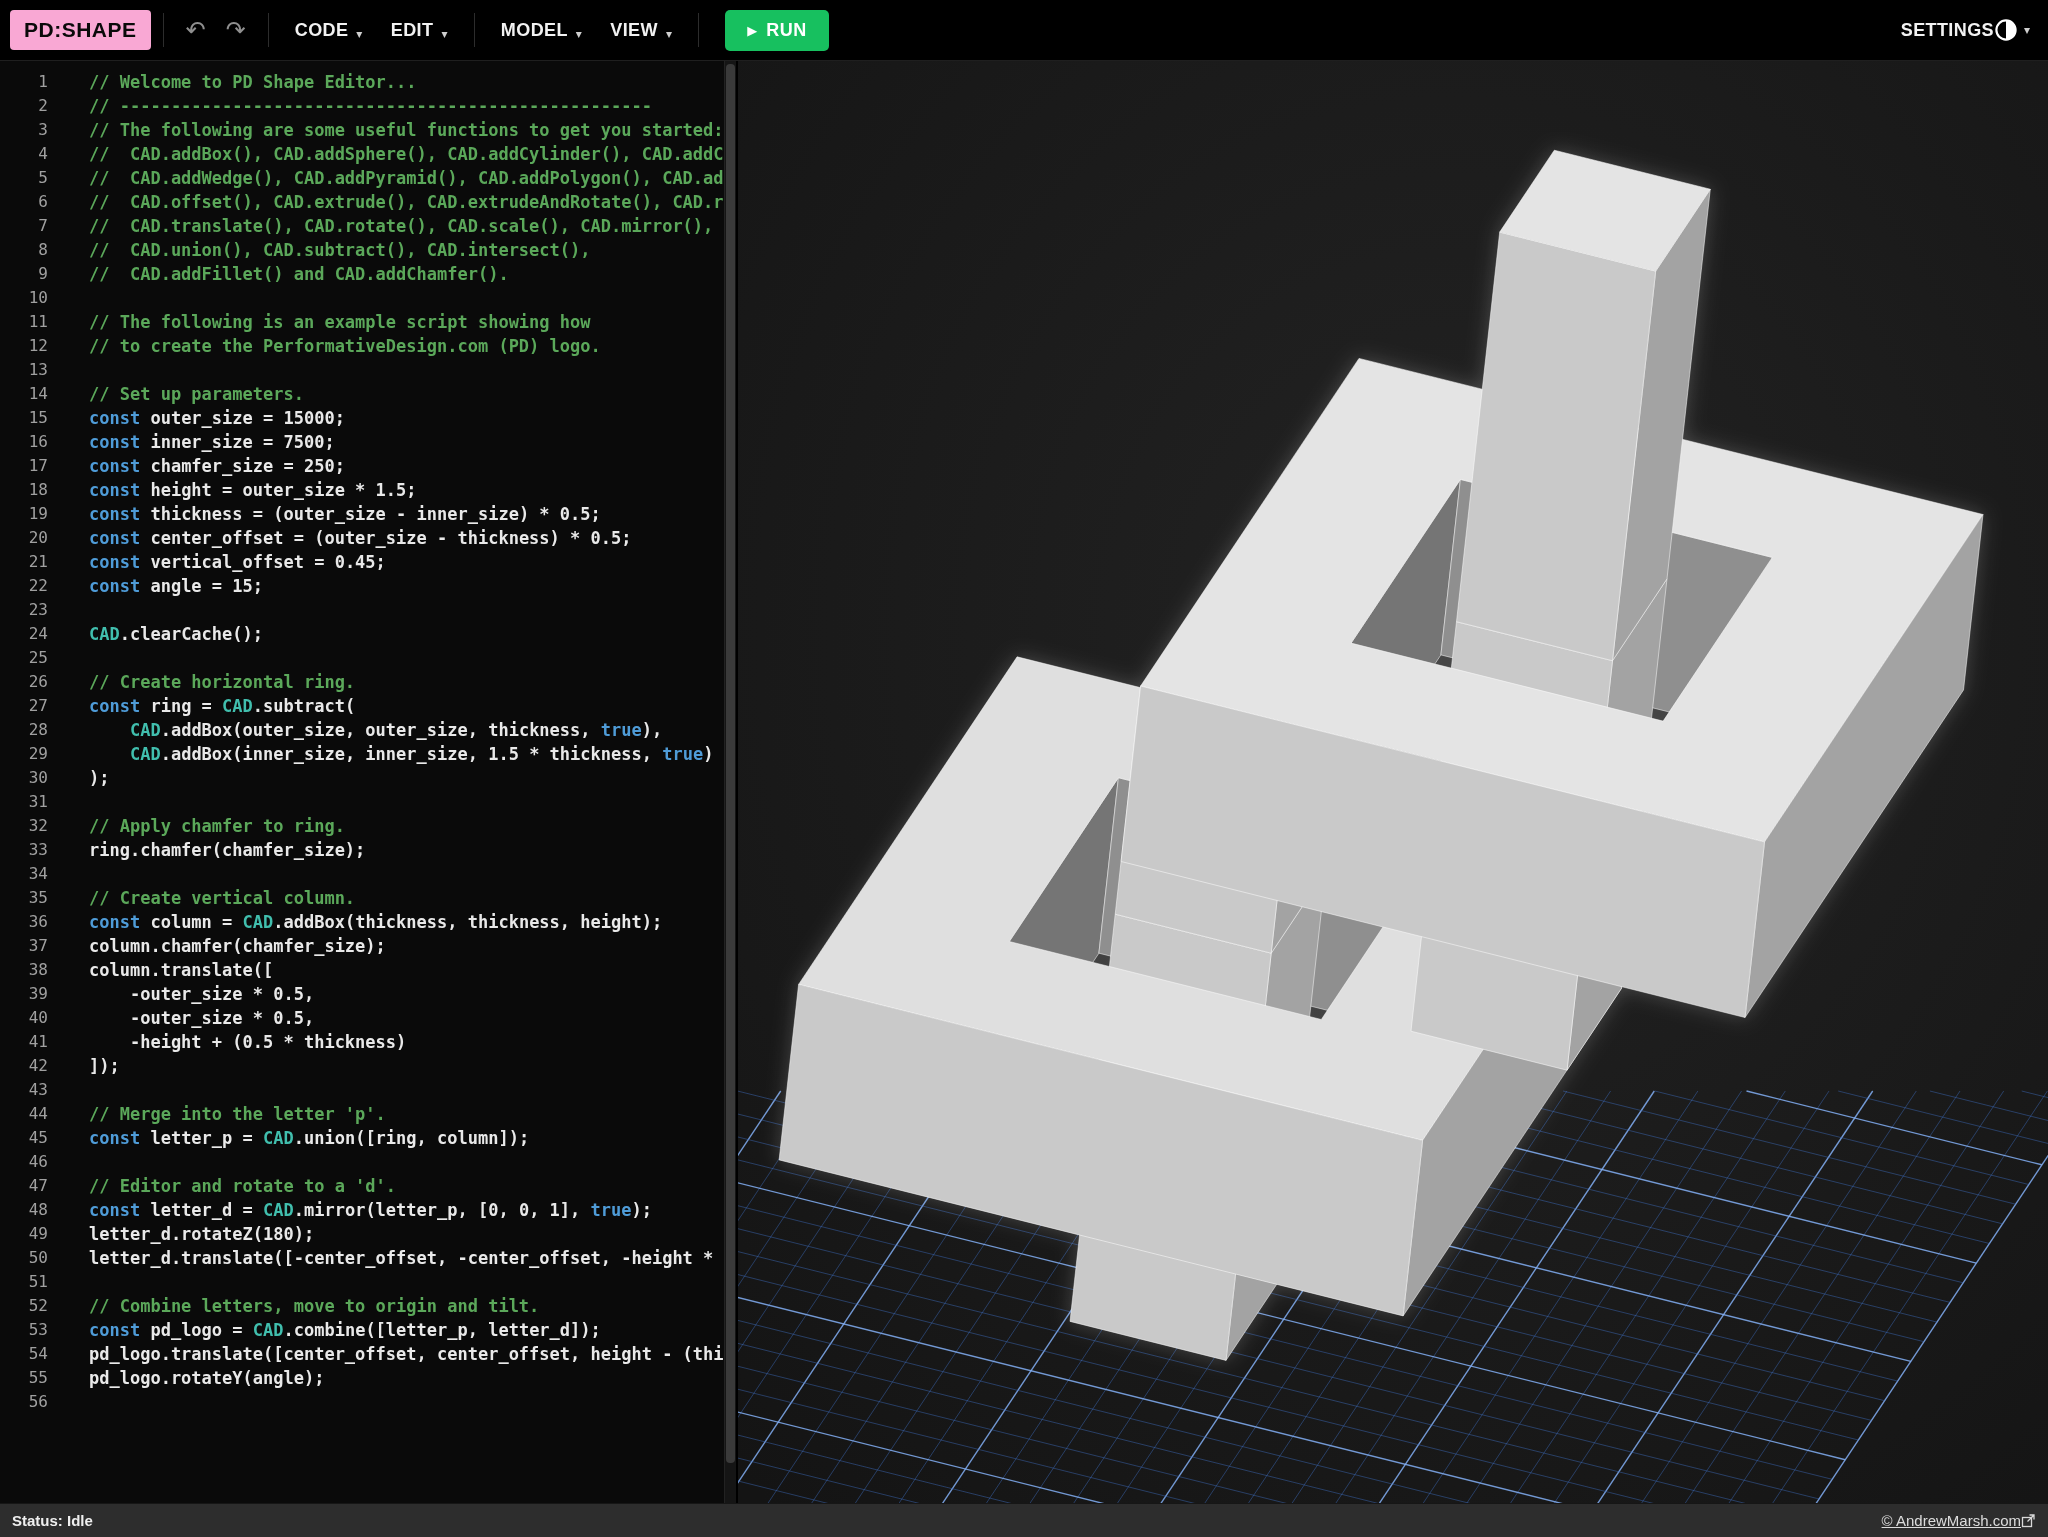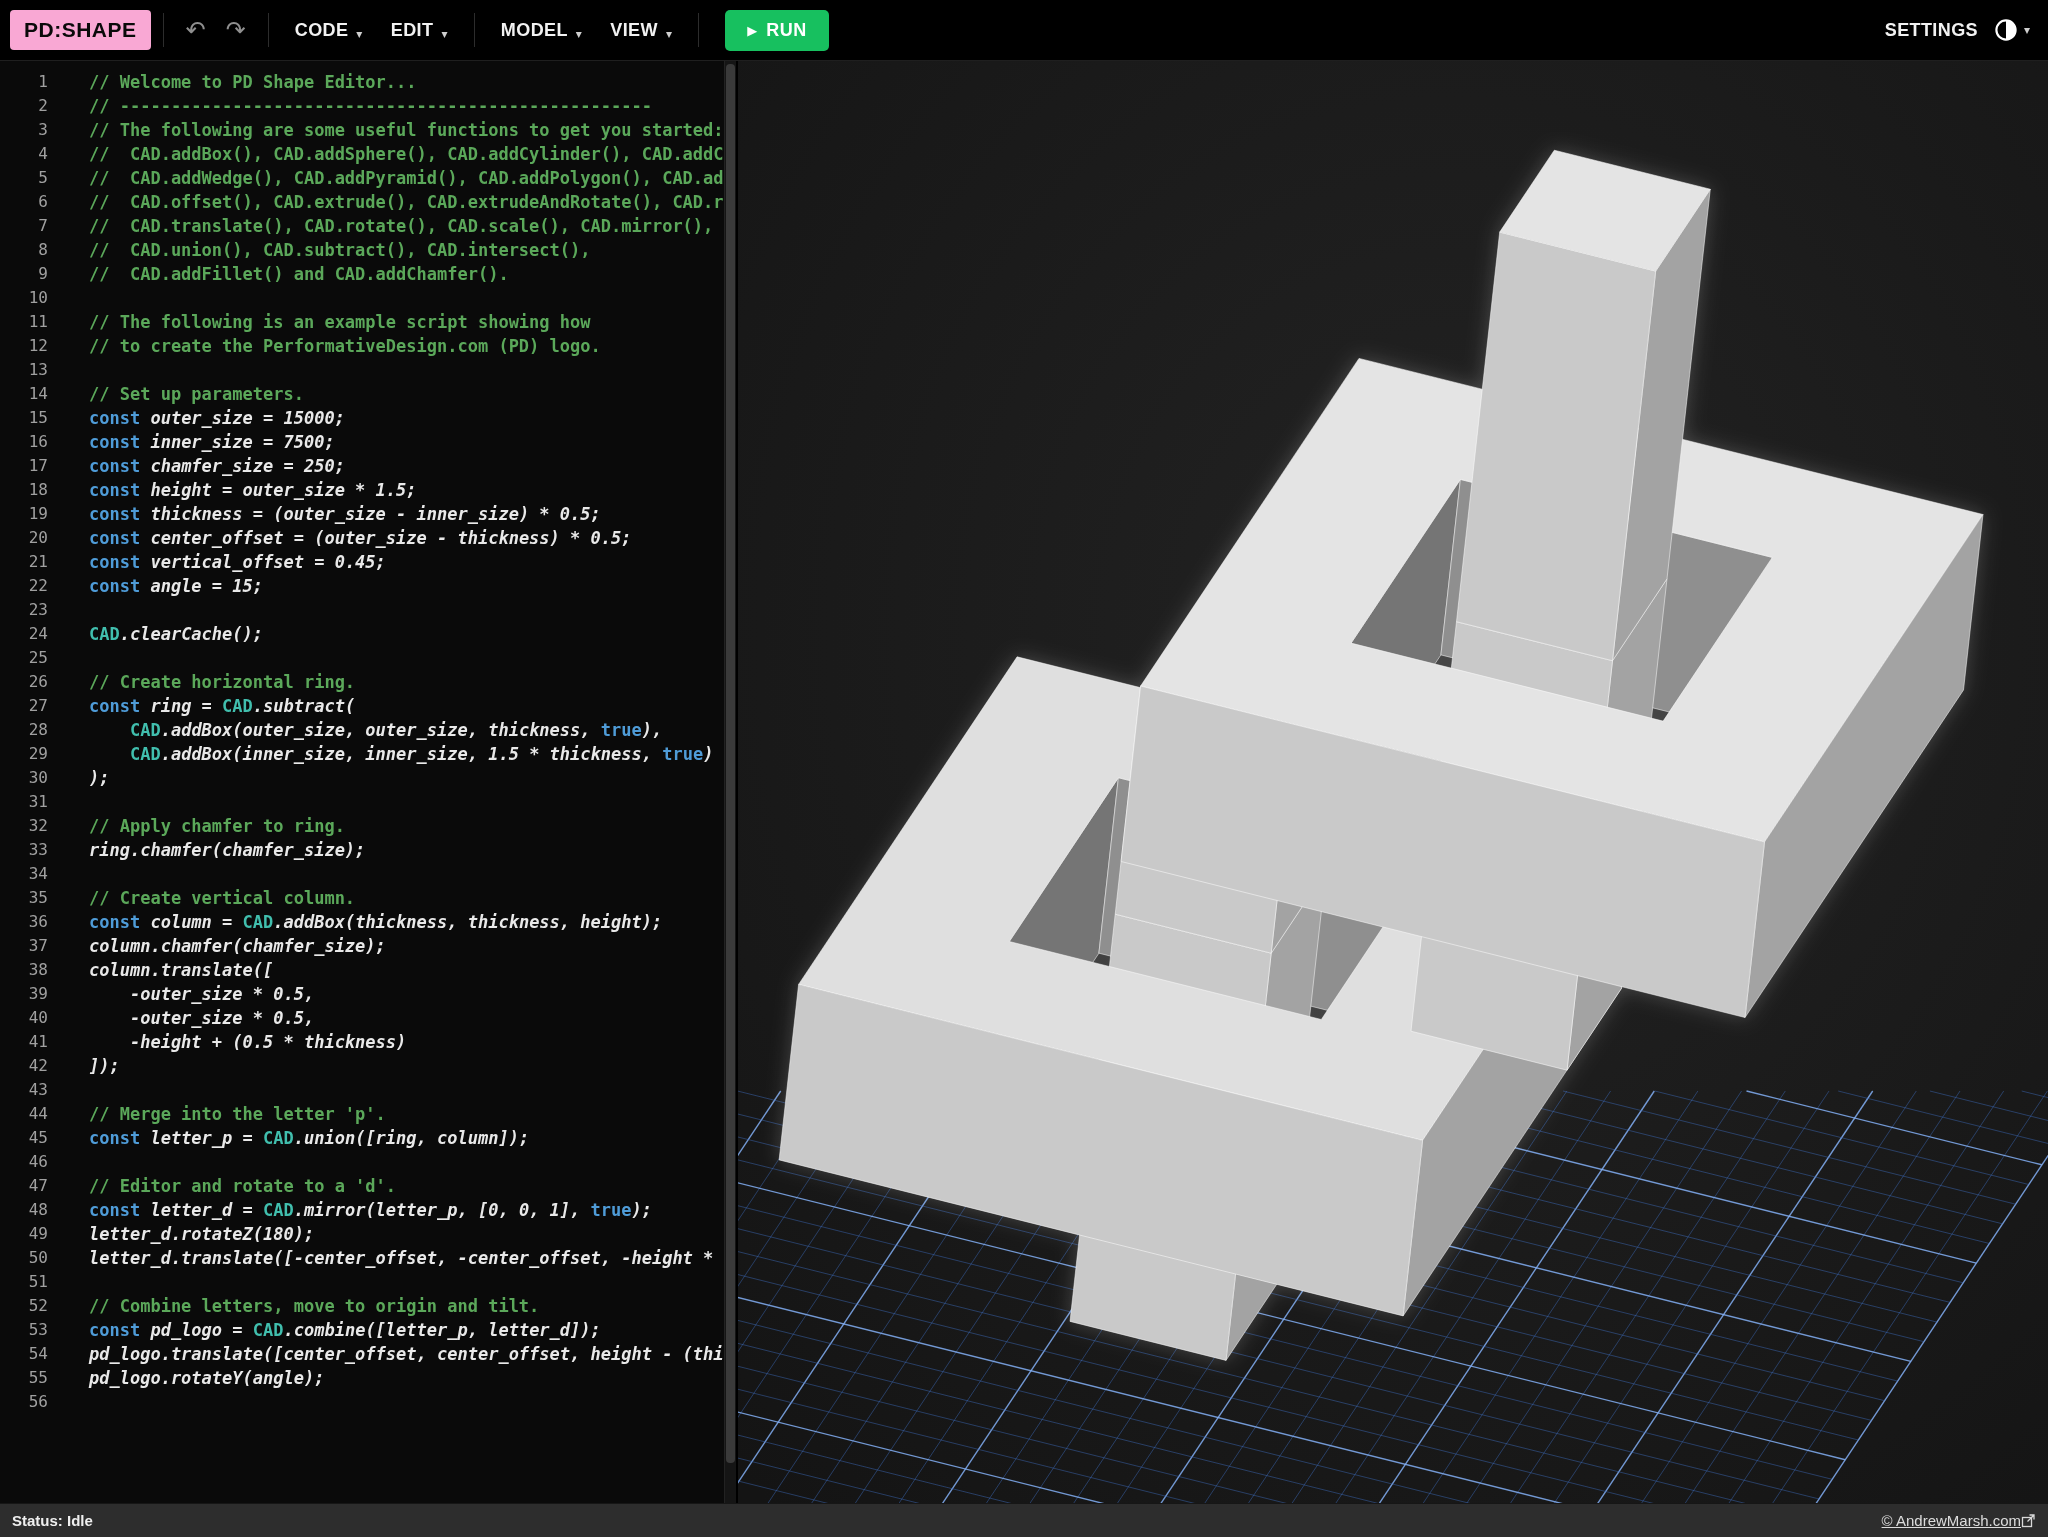--- a/index.html
+++ b/index.html
@@ -8,35 +8,35 @@
   
   .topbar{height:61px;background:#000;display:flex;align-items:center;border-bottom:1px solid #1f1f1f;box-sizing:border-box;}
   .logo{margin-left:10px;background:#f9a8d4;color:#0a0a0a;font-weight:700;font-size:21px;letter-spacing:.5px;padding:8px 14px;border-radius:4px;}
   .icon-btn{background:none;border:none;color:#8f8f8f;font-size:24px;line-height:1;padding:4px 10px;cursor:pointer;font-family:"DejaVu Sans",sans-serif;}
   .vdiv{width:1px;height:34px;background:#2c2c2c;margin:0 12px;}
   .menu{display:flex;align-items:flex-end;gap:8px;color:#f2f2f2;font-weight:700;font-size:18px;padding:0 14px;letter-spacing:.4px;cursor:pointer;}
   .caret{font-size:12px;color:#cfcfcf;font-family:"DejaVu Sans",sans-serif;}
   .run-btn{display:flex;align-items:center;gap:9px;background:var(--accent,#17c05f);border:none;border-radius:5px;padding:10px 22px;margin-left:14px;cursor:pointer;}
   .run-btn .play{color:#fff;font-size:13px;font-family:"DejaVu Sans",sans-serif;}
   .run-btn .lbl{color:#fff;font-weight:700;font-size:18px;letter-spacing:.5px;}
-  .tb-right{margin-left:auto;display:flex;align-items:center;gap:16px;padding-right:18px;}
+  .tb-right{margin-left:auto;display:flex;align-items:center;gap:0;padding-right:18px;}
   .settings{color:#f2f2f2;font-weight:700;font-size:18px;letter-spacing:.4px;cursor:pointer;}
   .theme{display:flex;align-items:center;gap:6px;cursor:pointer;background:none;border:none;padding:0;}
 
   
   .main{position:absolute;top:61px;bottom:34px;left:0;right:0;display:flex;}
   .editor-pane{width:736px;flex:none;background:#0a0a0a;position:relative;display:flex;overflow:hidden;border-right:2px solid #000;}
   .gutter{width:62px;flex:none;padding-top:9px;text-align:right;}
   .ln{height:24px;line-height:24px;color:#a0a0a0;font-family:"DejaVu Sans Mono",monospace;font-size:16px;padding-right:14px;}
   .codecol{flex:1;padding:9px 0 0 27px;overflow:hidden;}
   .cl{height:24px;line-height:24px;white-space:pre;font-family:"DejaVu Sans Mono",monospace;font-size:17px;font-weight:700;color:#e9e9e9;}
   .tok-c{color:var(--c-comment,#5ba85a);}
   .tok-k{color:var(--c-keyword,#4f9cd8);}
   .tok-d{color:var(--c-cad,#41bfae);}
-  .tok-p{color:#e9e9e9;font-style:italic;}
+  .tok-p{color:#e9e9e9;}
   .scrollbar{position:absolute;right:0;top:0;bottom:0;width:11px;background:#151515;border-left:1px solid #222;}
   .thumb{position:absolute;top:3px;left:1px;right:1px;height:97%;background:#3a3a3a;border-radius:4px;}
 
   .viewport{flex:1;position:relative;background:#191919;overflow:hidden;}
   .viewport svg{display:block;width:100%;height:100%;}
 
   
   .statusbar{position:absolute;left:0;right:0;bottom:0;height:34px;background:#2d2d2d;border-top:1px solid #161616;box-sizing:border-box;display:flex;align-items:center;padding:0 12px;}
   .status-text{color:#efefef;font-size:15px;font-weight:700;}
   .sb-right{margin-left:auto;display:flex;align-items:center;}

